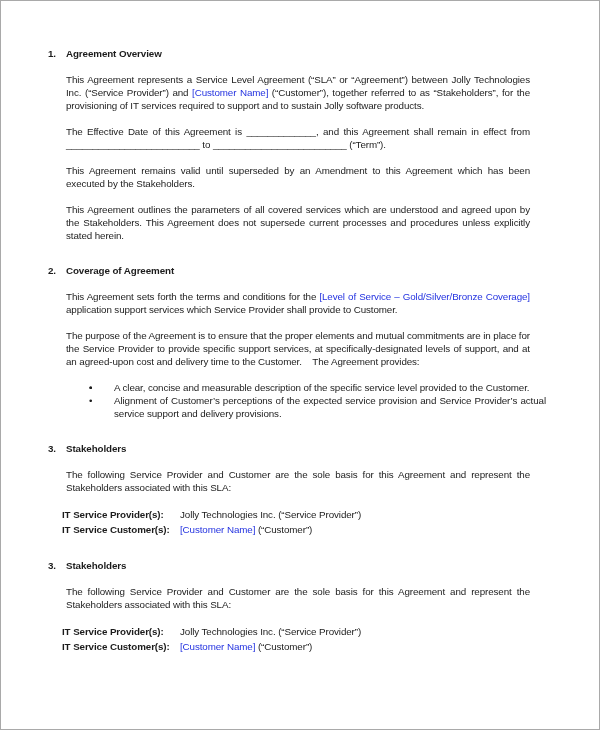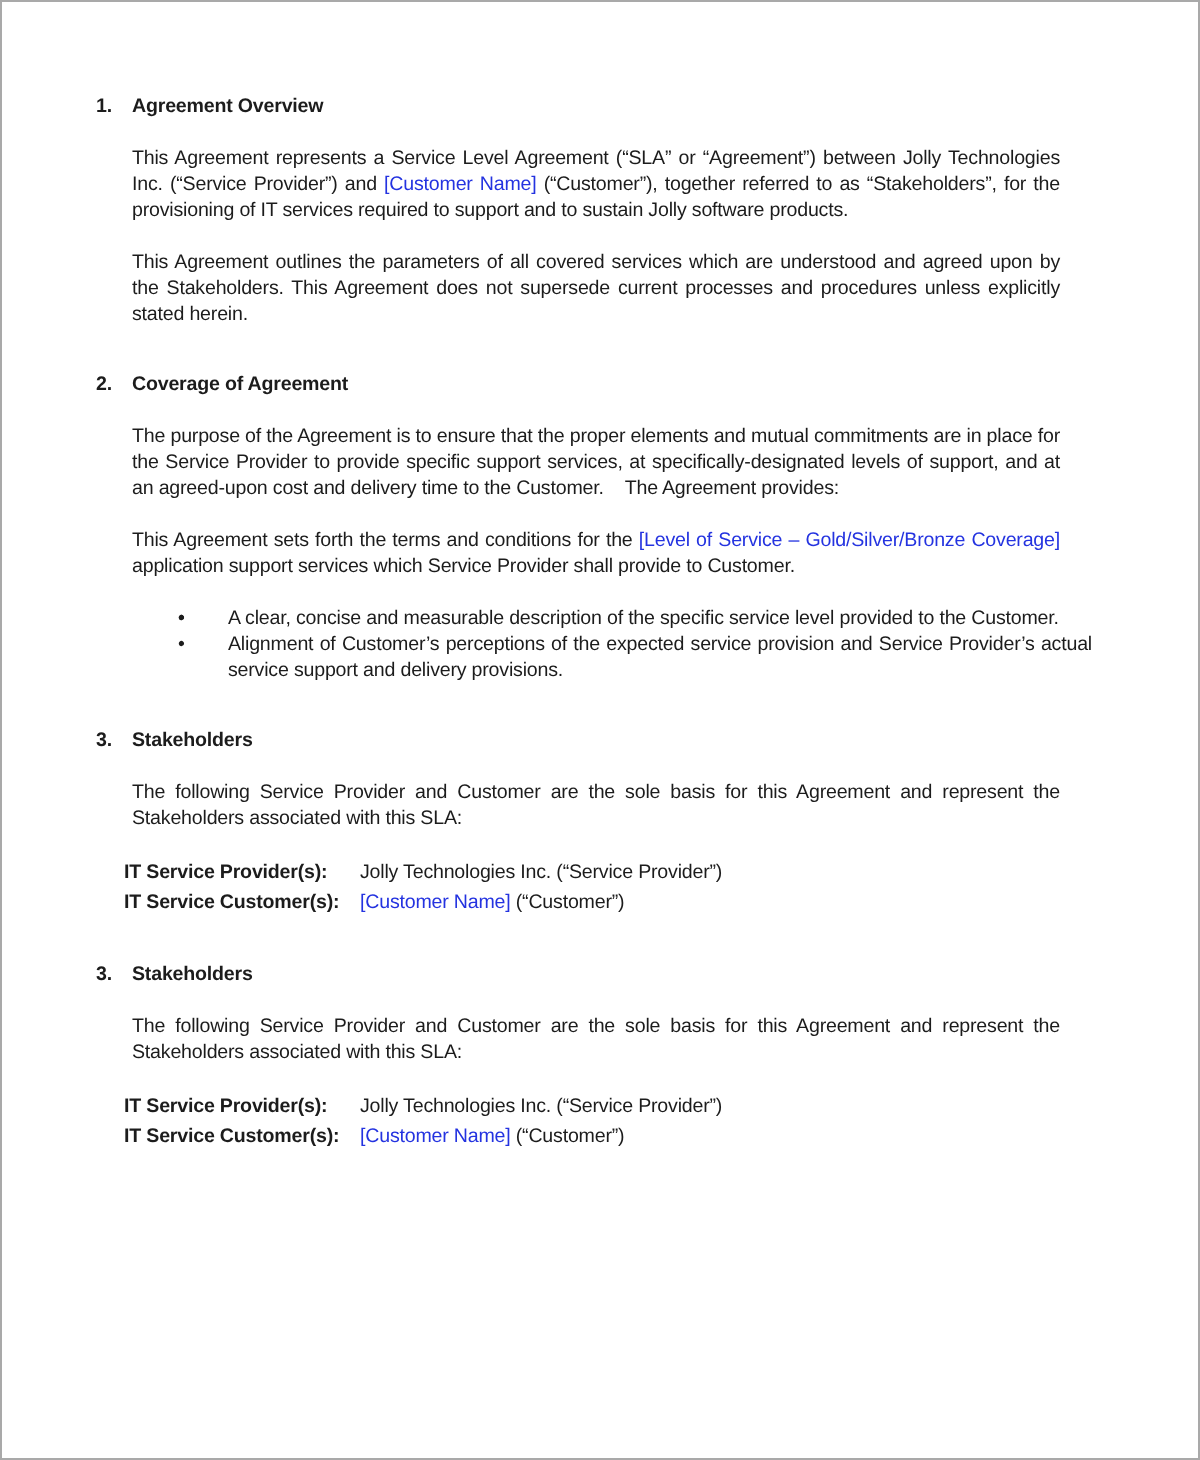--- a/index.html
+++ b/index.html
@@ -29,29 +29,31 @@
 </head>
 <body style="border-color: rgb(169, 169, 169);">
 
 <main class="page">
     <section class="sec">
       <div class="heading">
         <span class="num">1.</span>
         <span class="ttl">Agreement Overview</span>
       </div>
       <p class="para"><span>This Agreement represents a Service Level Agreement (“SLA” or “Agreement”) between Jolly Technologies Inc. (“Service Provider”) and </span><span class="link">[Customer Name]</span><span> (“Customer”), together referred to as “Stakeholders”, for the provisioning of IT services required to support and to sustain Jolly software products.</span></p>
+      <p class="para"><span>The Effective Date of this Agreement is _____________, and this Agreement shall remain in effect from _________________________ to _________________________ (“Term”).</span></p>
+      <p class="para"><span>This Agreement remains valid until superseded by an Amendment to this Agreement which has been executed by the Stakeholders.</span></p>
       <p class="para"><span>This Agreement outlines the parameters of all covered services which are understood and agreed upon by the Stakeholders. This Agreement does not supersede current processes and procedures unless explicitly stated herein.</span></p>
     </section>
     <section class="sec">
       <div class="heading">
         <span class="num">2.</span>
         <span class="ttl">Coverage of Agreement</span>
       </div>
+      <p class="para"><span>This Agreement sets forth the terms and conditions for the </span><span class="link">[Level of Service – Gold/Silver/Bronze Coverage]</span><span> application support services which Service Provider shall provide to Customer.</span></p>
       <p class="para"><span>The purpose of the Agreement is to ensure that the proper elements and mutual commitments are in place for the Service Provider to provide specific support services, at specifically-designated levels of support, and at an agreed-upon cost and delivery time to the Customer. &nbsp;&nbsp;&nbsp;The Agreement provides:</span></p>
-      <p class="para"><span>This Agreement sets forth the terms and conditions for the </span><span class="link">[Level of Service – Gold/Silver/Bronze Coverage]</span><span> application support services which Service Provider shall provide to Customer.</span></p>
       <ul class="bullets">
         <li><span class="dot">•</span></li>
         <li><span class="dot">•</span><span>A clear, concise and measurable description of the specific service level provided to the Customer.</span></li>
         <li><span class="dot">•</span><span>Alignment of Customer’s perceptions of the expected service provision and Service Provider’s actual service support and delivery provisions.</span></li>
       </ul>
     </section>
     <section class="sec">
       <div class="heading">
         <span class="num">3.</span>
         <span class="ttl">Stakeholders</span>

